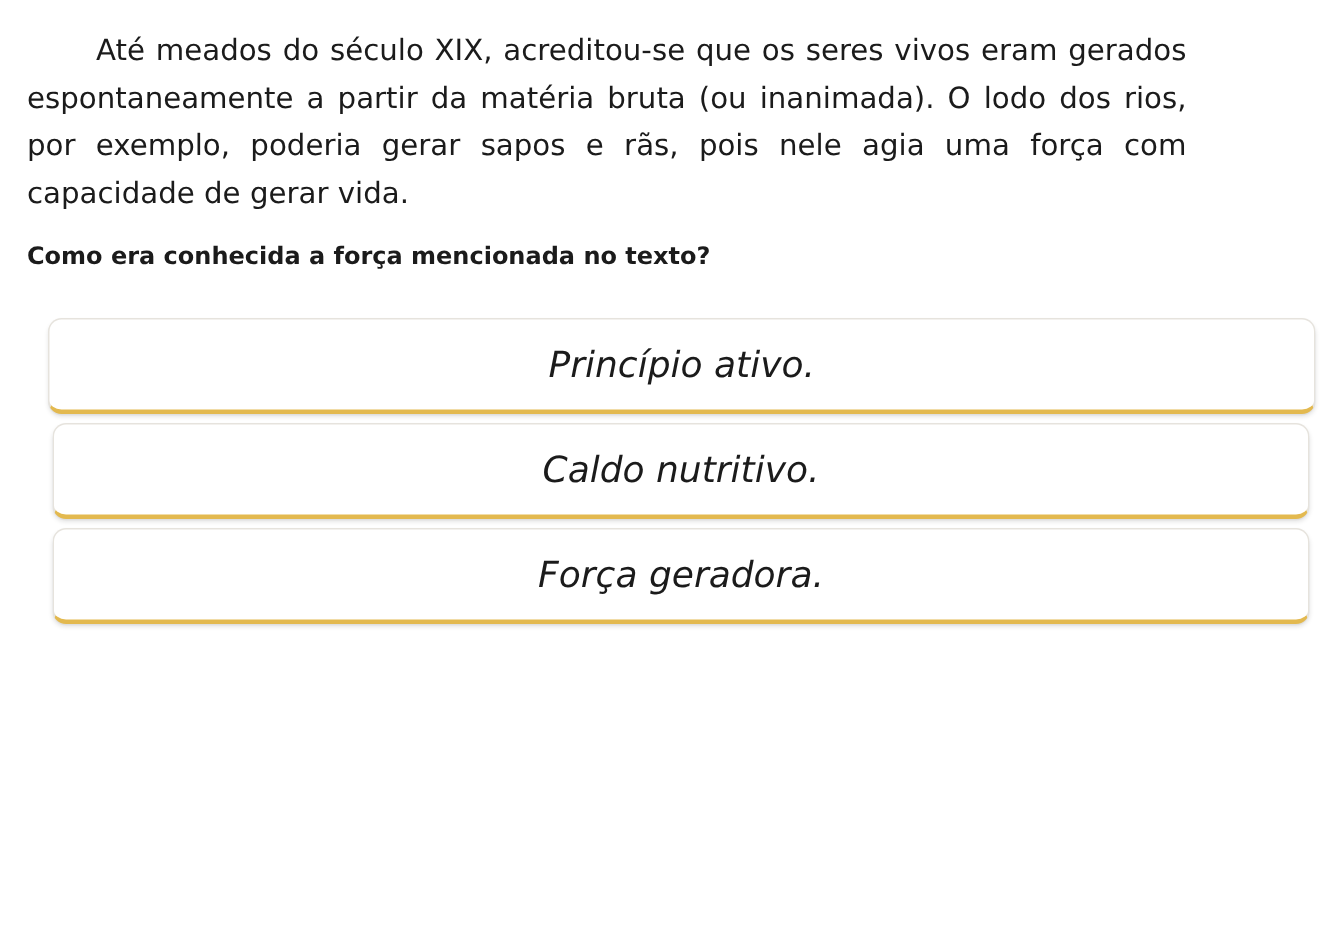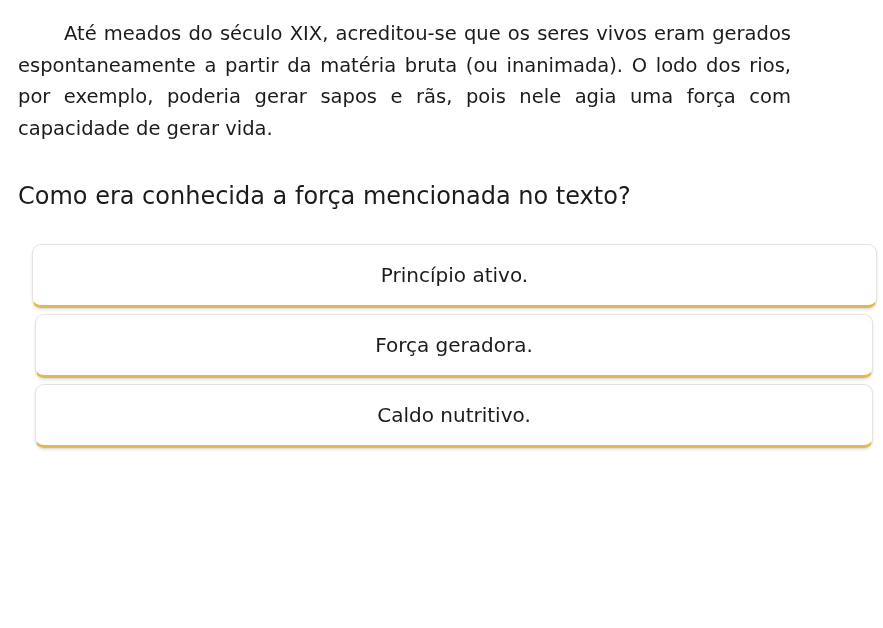--- a/index.html
+++ b/index.html
@@ -25,24 +25,25 @@
   .passage {
     font-size: 19.5px;
     line-height: 1.62;
     text-align: justify;
     text-justify: inter-word;
     color: #1b1b1b;
     margin: 0 0 4px 0;
     text-indent: 46px;
   }
   .question {
-    font-size: 24px;
+    font-size: 16px;
     line-height: 1.6;
     color: #1b1b1b;
-    margin: 29px 0 0 0;
+    margin: 10px 0 0 0;
+    font-weight: bold;
   }
   .options {
     margin-top: 28px;
     display: flex;
     flex-direction: column;
   }
   .option {
     position: relative;
     height: 64px;
     margin-bottom: 6px;
@@ -55,43 +56,44 @@
     align-items: center;
     justify-content: center;
     cursor: pointer;
     box-sizing: border-box;
   }
   .option:nth-child(1) { width: 845px; margin-left: 14px; }
   .option:nth-child(2) { width: 838px; margin-left: 17px; }
   .option:nth-child(3) { width: 838px; margin-left: 17px; }
   .option:nth-child(4) { width: 842px; margin-left: 17px; }
   .option-label {
-    font-size: 20px;
+    font-size: 24px;
     color: #1b1b1b;
     line-height: 1;
+    font-style: italic;
   }
 </style>
 </head>
 <body>
 
 <div class="page">
 
   <p class="passage">Até meados do século XIX, acreditou-se que os seres vivos eram gerados espontaneamente a partir da matéria bruta (ou inanimada). O lodo dos rios, por exemplo, poderia gerar sapos e rãs, pois nele agia uma força com capacidade de gerar vida.</p>
 
   <p class="question">Como era conhecida a força mencionada no texto?</p>
 
   <div class="options">
 
     <div class="option">
       <span class="option-label">Princípio ativo.</span>
     </div>
 
     <div class="option">
-      <span class="option-label">Força geradora.</span>
+      <span class="option-label">Caldo nutritivo.</span>
     </div>
 
     <div class="option">
-      <span class="option-label">Caldo nutritivo.</span>
+      <span class="option-label">Força geradora.</span>
     </div>
 
 
   </div>
 </div>
 
 </body></html>

